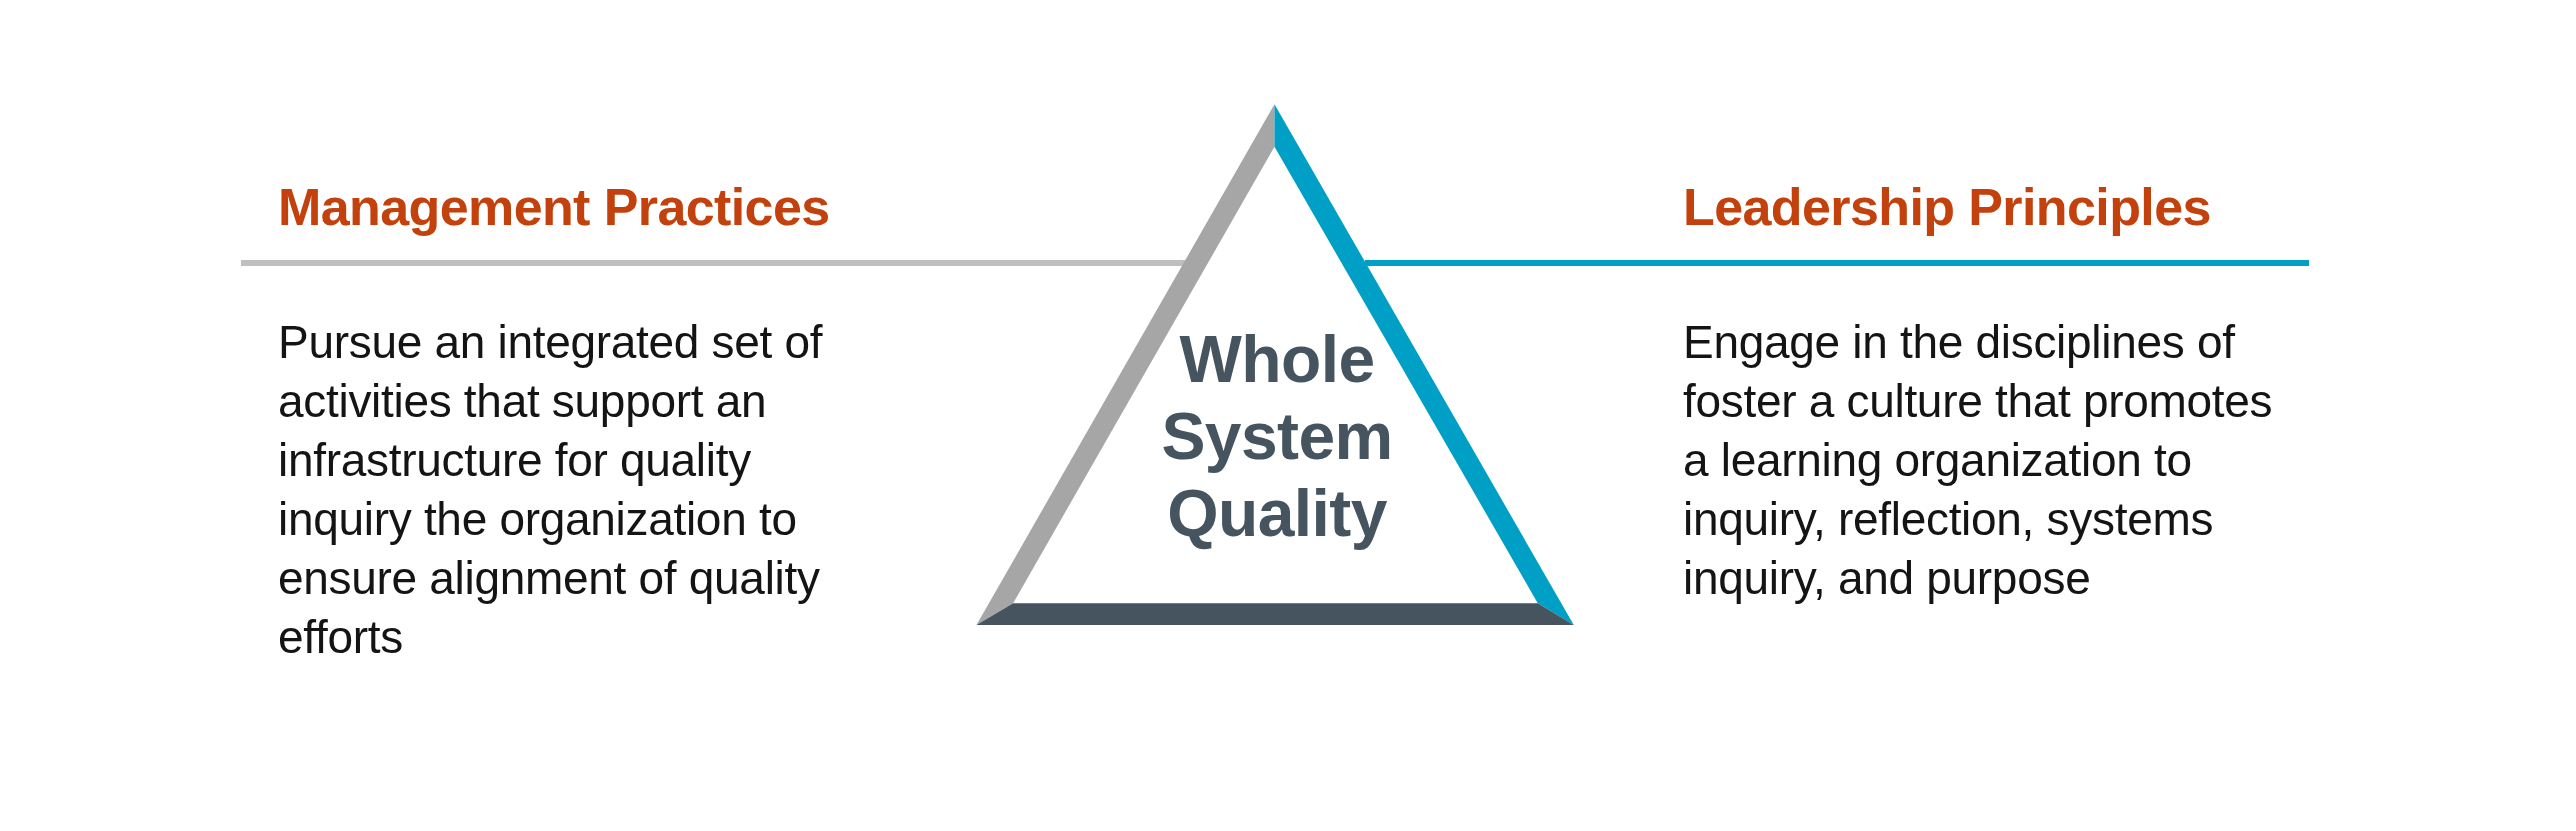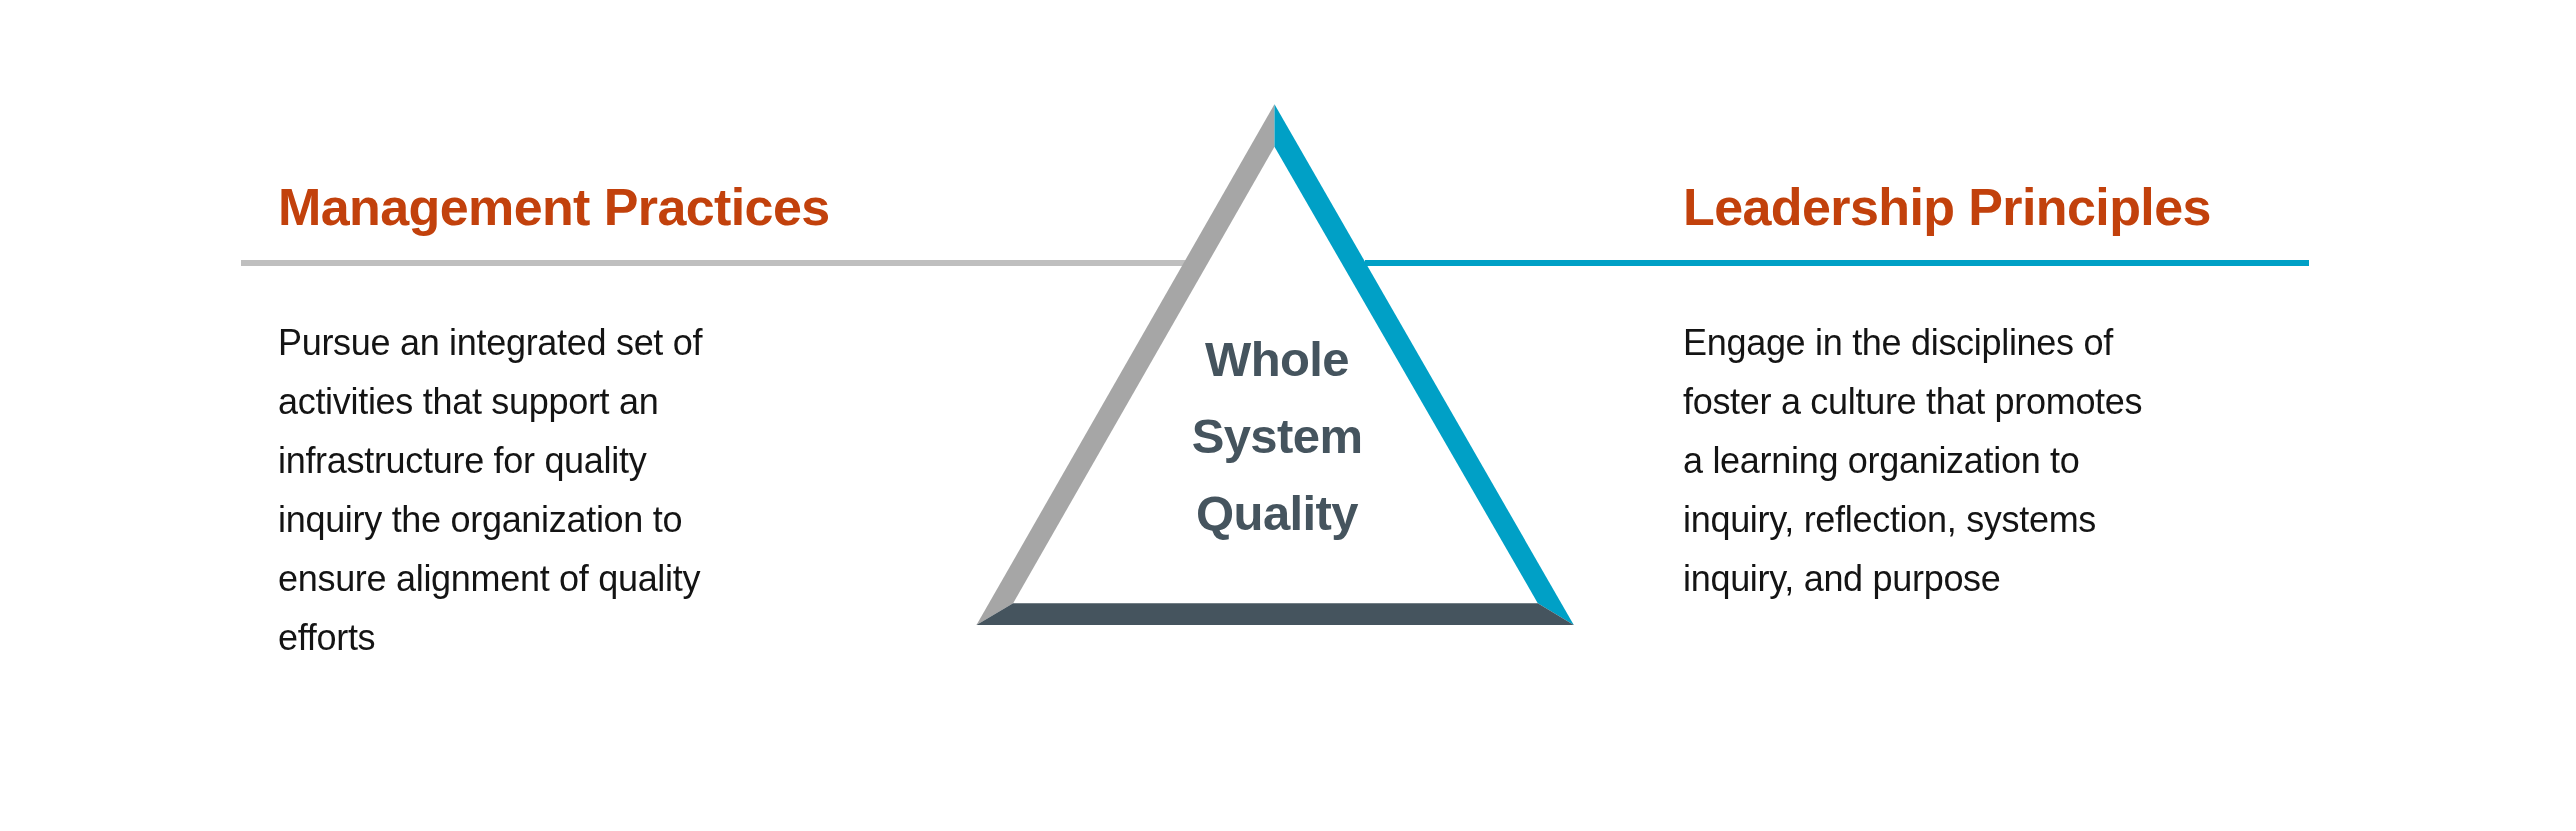--- a/index.html
+++ b/index.html
@@ -1,26 +1,26 @@
 <!DOCTYPE html>
 <html style="font-size:10.3px"><head>
 <meta charset="utf-8">
 <style>
   html, body { margin:0; padding:0; background:#ffffff; }
   body { width:2576px; height:831px; position:relative; overflow:hidden;
          font-family:"Liberation Sans", "DejaVu Sans", sans-serif; }
   .hline { position:absolute; height:5.8px; top:260px; }
   .heading { position:absolute; top:175px; font-size:52px; line-height:64px;
              font-weight:bold; color:#c2410c; white-space:nowrap; letter-spacing:-0.6px; }
-  .body-text { position:absolute; top:313px; font-size:36px; line-height:59px;
+  .body-text { position:absolute; top:313px; font-size:46px; line-height:59px;
                color:#141414; letter-spacing:-0.3px; }
   .body-text div { white-space:nowrap; }
   svg.tri { position:absolute; left:0; top:0; }
   .center-text { position:absolute; left:1148px; top:321px; width:258px; text-align:center;
-                 font-size:49px; line-height:77px; font-weight:bold; color:#45545e; letter-spacing:-0.6px; }
+                 font-size:66px; line-height:77px; font-weight:bold; color:#45545e; letter-spacing:-0.6px; }
   .center-text div { white-space:nowrap; }
 </style>
 </head>
 <body>
 
 <div class="hline" style="left:241px; width:953px; background:#bfbfbf;"></div>
 <div class="hline" style="left:1365px; width:944px; background:#00a0c6;"></div>
 
 <div class="heading" style="left:278px;">Management Practices</div>
 <div class="body-text" style="left:278px;">

